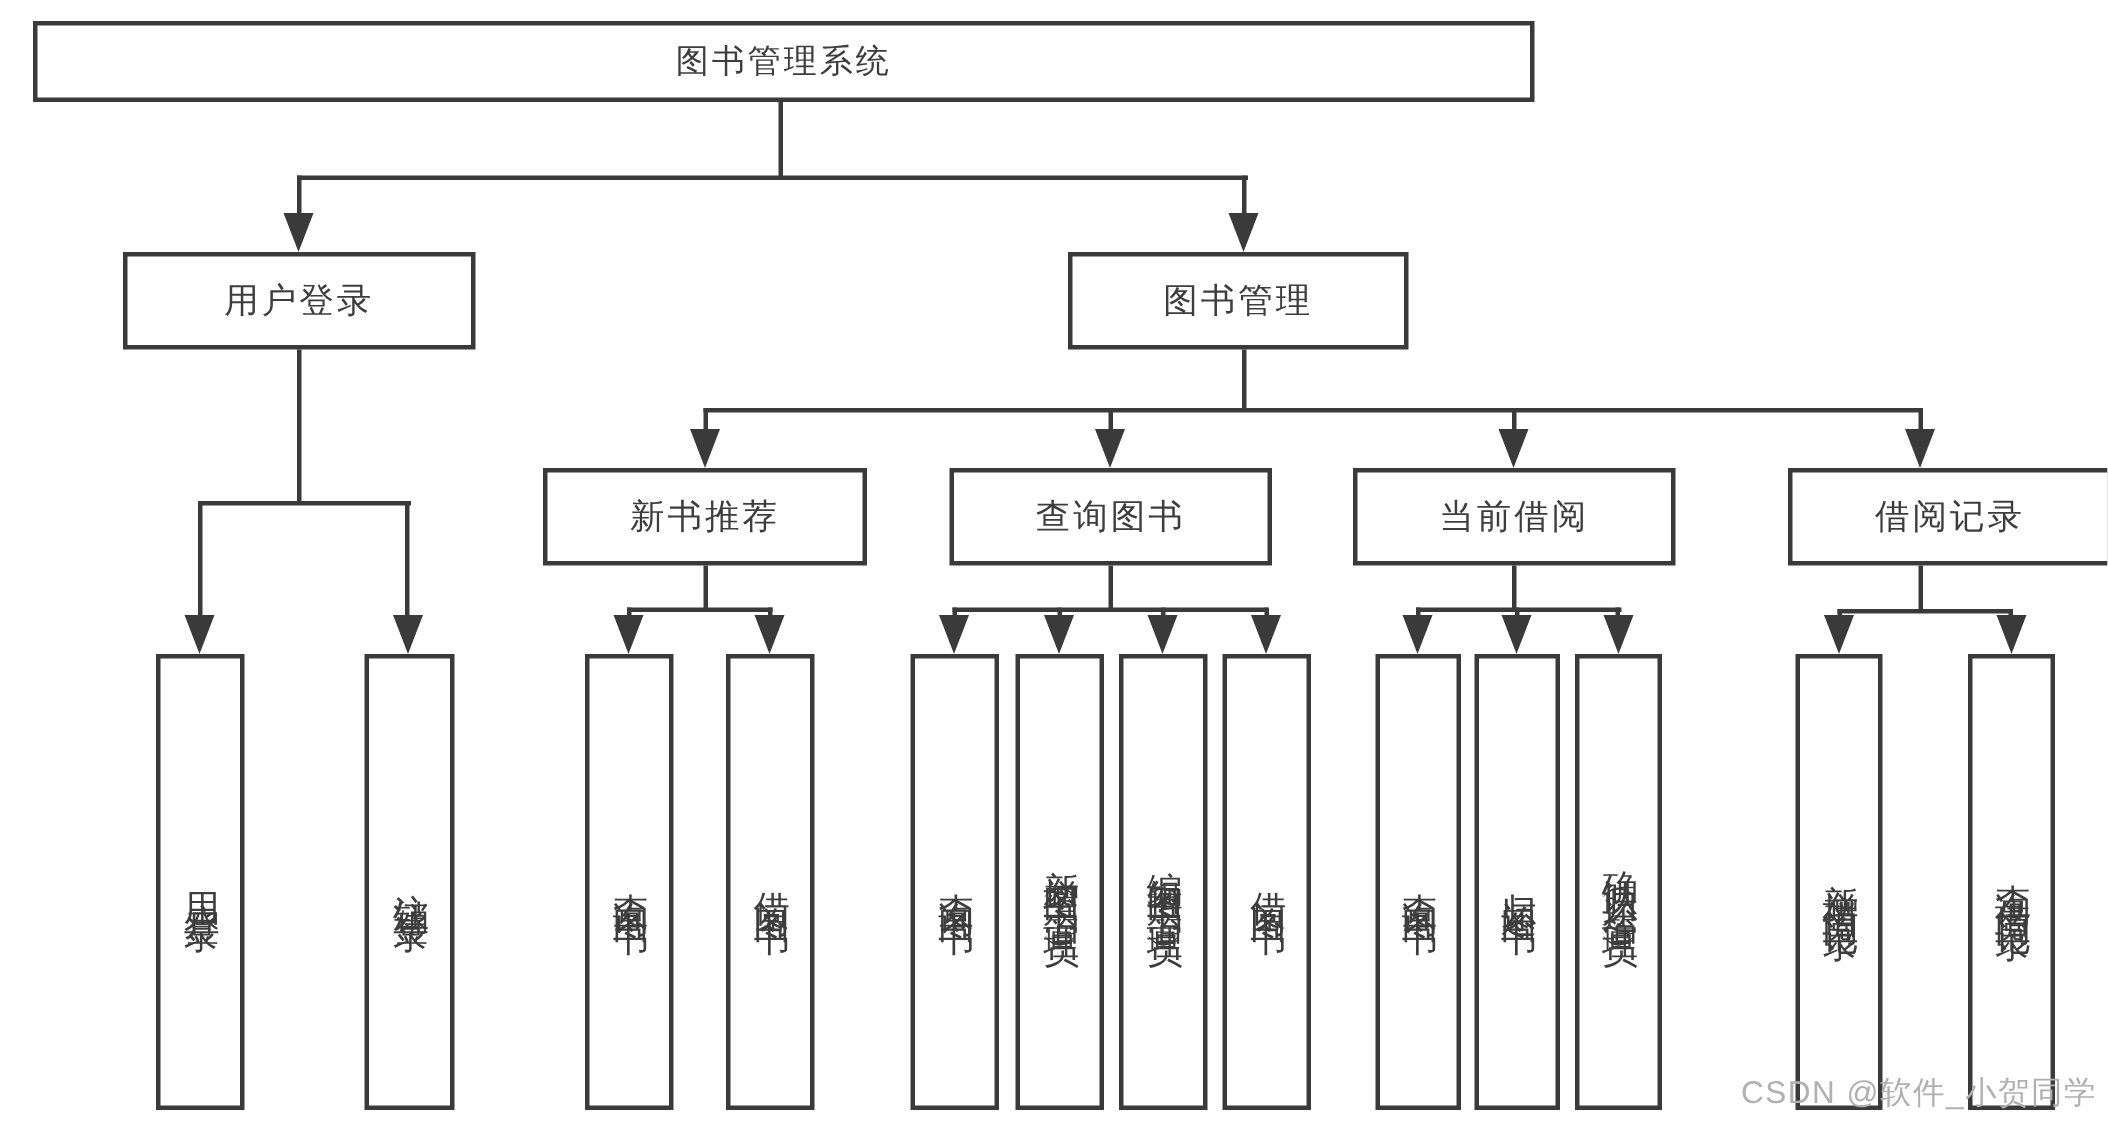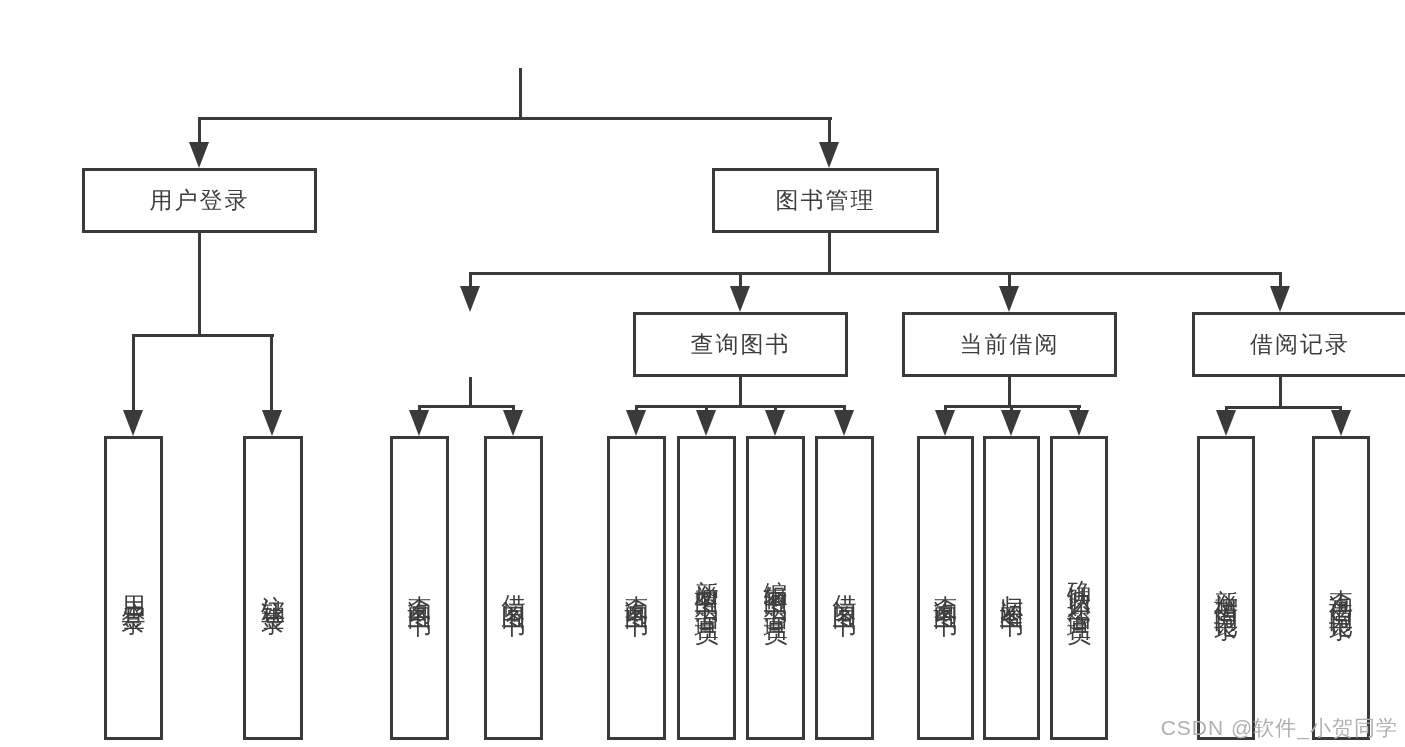--- a/index.html
+++ b/index.html
@@ -49,20 +49,23 @@
     color:var(--watermark-color);
     z-index:10;
     white-space:nowrap;
   }
 </style>
 </head>
 <body>
 
 <div class="canvas">
 
+  <div class="box hbox root-box" style="left:22px;top:14px;width:1001px;height:54px">
+    <span>图书管理系统</span>
+  </div>
 
   <div class="vl" style="left:519px;top:68px;height:50px"></div>
   <div class="hl" style="left:198px;top:117px;width:634px"></div>
   <div class="vl" style="left:198px;top:117px;height:30px"></div>
   <div class="ar" style="left:189px;top:142px"></div>
   <div class="vl" style="left:828px;top:117px;height:30px"></div>
   <div class="ar" style="left:819px;top:142px"></div>
 
   <div class="box hbox" style="left:82px;top:168px;width:235px;height:65px">
     <span>用户登录</span>
@@ -82,20 +85,23 @@
   <div class="hl" style="left:469px;top:272px;width:812px"></div>
   <div class="vl" style="left:469px;top:272px;height:16px"></div>
   <div class="ar" style="left:460px;top:286px"></div>
   <div class="vl" style="left:739px;top:272px;height:16px"></div>
   <div class="ar" style="left:730px;top:286px"></div>
   <div class="vl" style="left:1008px;top:272px;height:16px"></div>
   <div class="ar" style="left:999px;top:286px"></div>
   <div class="vl" style="left:1279px;top:272px;height:16px"></div>
   <div class="ar" style="left:1270px;top:286px"></div>
 
+  <div class="box hbox" style="left:362px;top:312px;width:216px;height:65px">
+    <span>新书推荐</span>
+  </div>
   <div class="box hbox" style="left:633px;top:312px;width:215px;height:65px">
     <span>查询图书</span>
   </div>
   <div class="box hbox" style="left:902px;top:312px;width:215px;height:65px">
     <span>当前借阅</span>
   </div>
   <div class="box hbox" style="left:1192px;top:312px;width:216px;height:65px">
     <span>借阅记录</span>
   </div>
 

